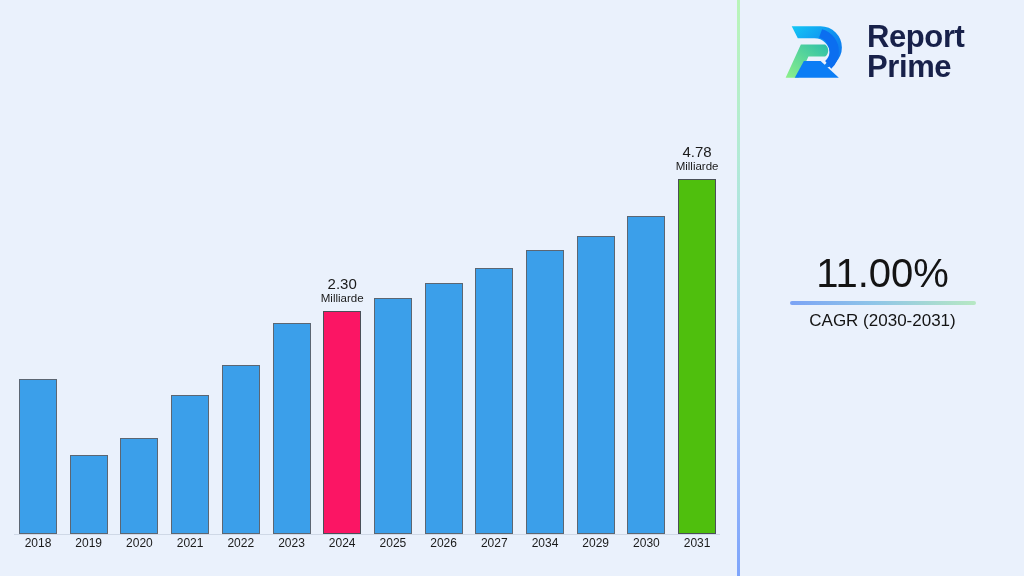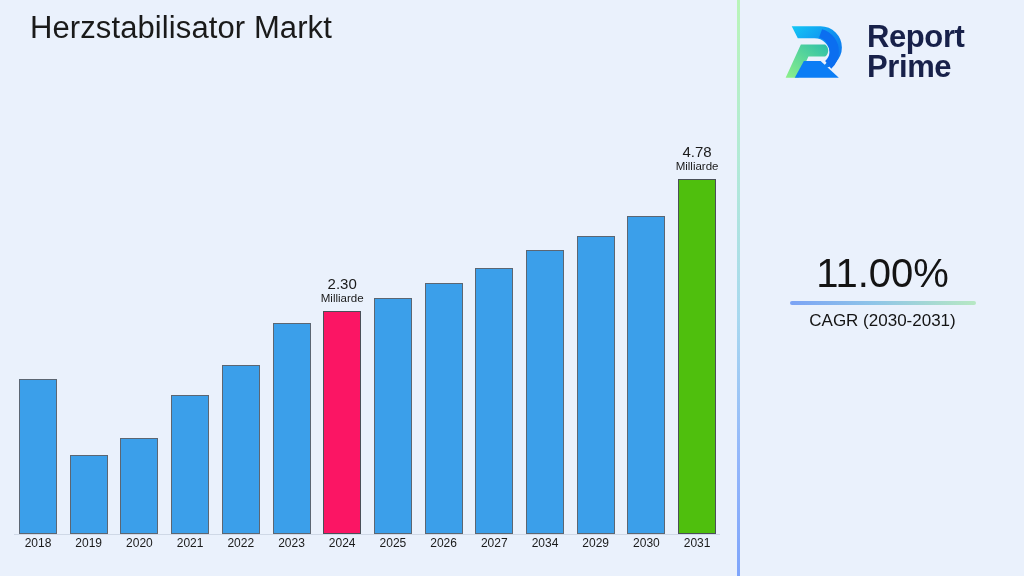--- a/index.html
+++ b/index.html
@@ -77,21 +77,20 @@
   }
   .cagr-caption{font-size:17px;color:#141414;}
 </style>
 </head>
 <body>
 
 <div id="root">
 
   <div class="chart-panel">
 
-    <div class="chart-title">Herzstabilisator Markt</div>
 
     <div class="plot">
       <div class="bars" id="bars">
           <div class="bar-slot" style="left: 19px;">
             <div class="bar" style="height: 155px;"></div>
           </div>
           <div class="bar-slot" style="left: 69.7px;">
             <div class="bar" style="height: 79px;"></div>
           </div>
           <div class="bar-slot" style="left: 120.4px;">

